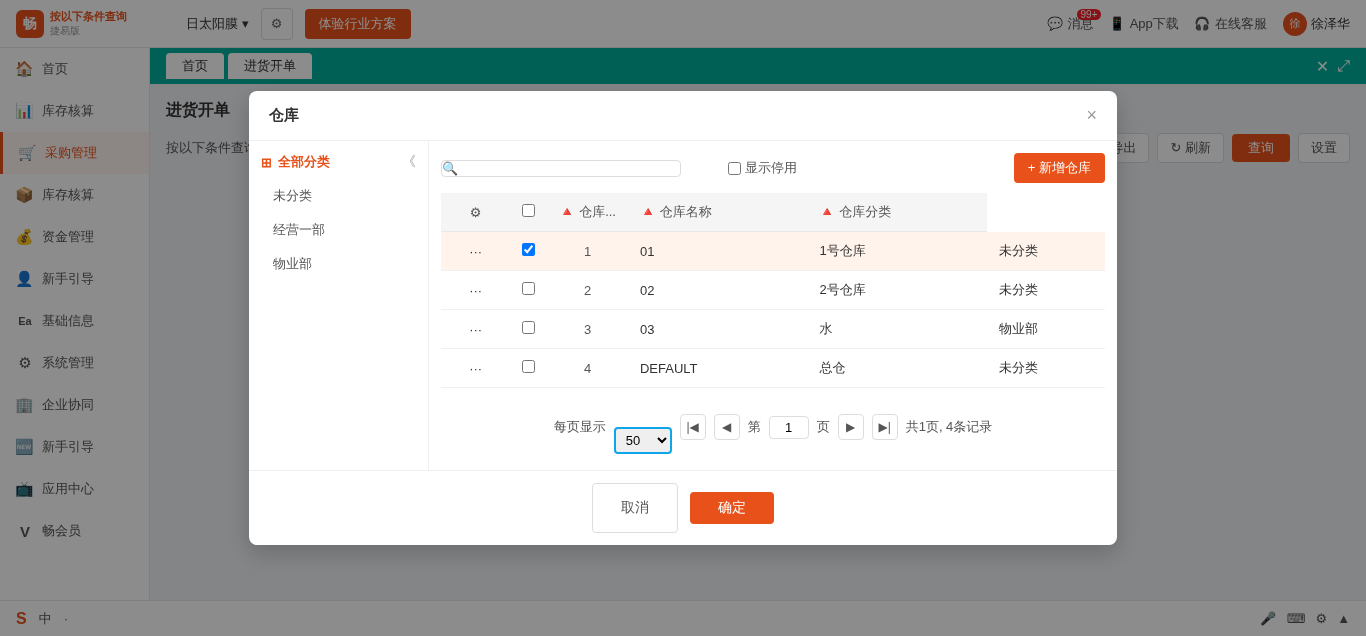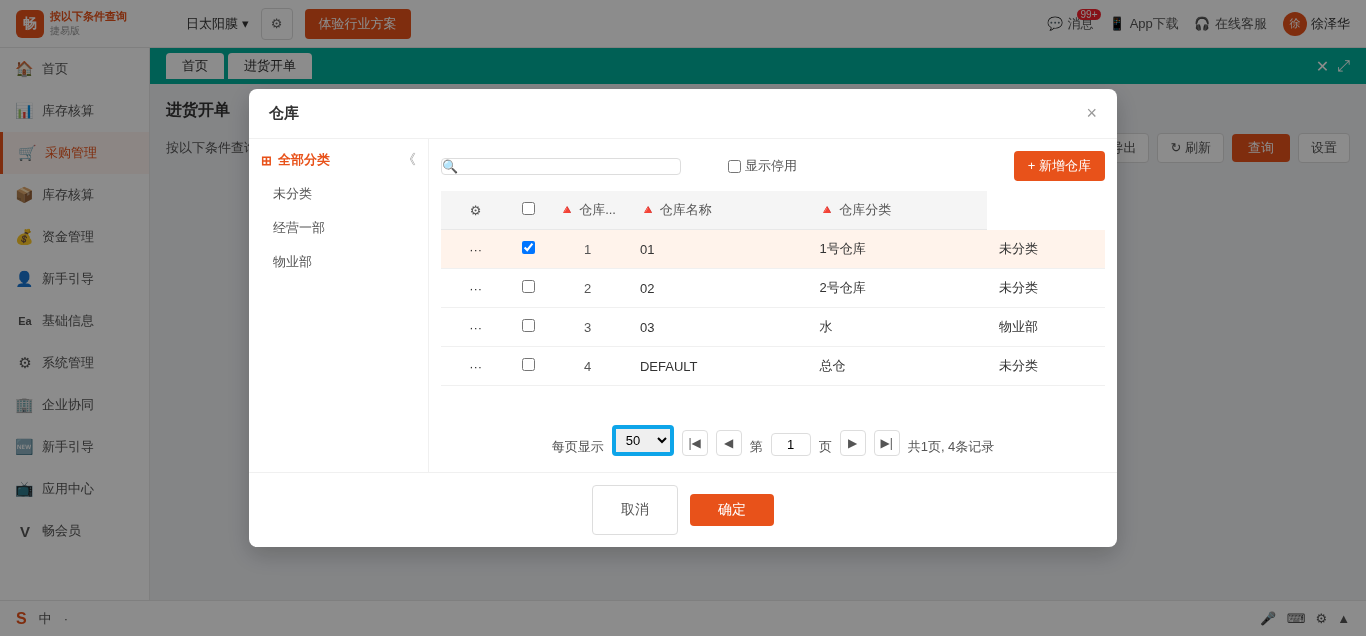--- a/index.html
+++ b/index.html
@@ -165,25 +165,25 @@
     td {
       padding: 10px 12px; color: #333; border-bottom: 1px solid #f0f0f0; white-space: nowrap;
     }
     tr.row-active { background: #fff3eb; }
     .col-num { width: 50px; text-align: center; color: #555; }
     .col-check { width: 36px; text-align: center; }
     .gear-col { text-align: center; }
 
     
     .pagination {
-      display: flex; align-items: flex-end; justify-content: center;
+      display: flex; align-items: center; justify-content: center;
       gap: 8px; padding: 12px 0 4px 0; font-size: 13px; color: #555;
     }
     .page-select {
-      border: 4px solid #0ea5e9; border-radius: 4px; padding: 3px 6px; font-size: 13px; margin-top: 27px;
+      border: 2px solid #0ea5e9; border-radius: 4px; padding: 3px 6px; font-size: 13px; margin-top: 27px;
     }
     .page-btn {
       width: 26px; height: 26px; border: 1px solid #ddd; border-radius: 4px;
       background: #fff; cursor: pointer; display: flex; align-items: center; justify-content: center;
       color: #555; font-size: 12px;
     }
     .page-input {
       width: 40px; border: 1px solid #ddd; border-radius: 4px;
       padding: 3px 6px; text-align: center; font-size: 13px;
     }

